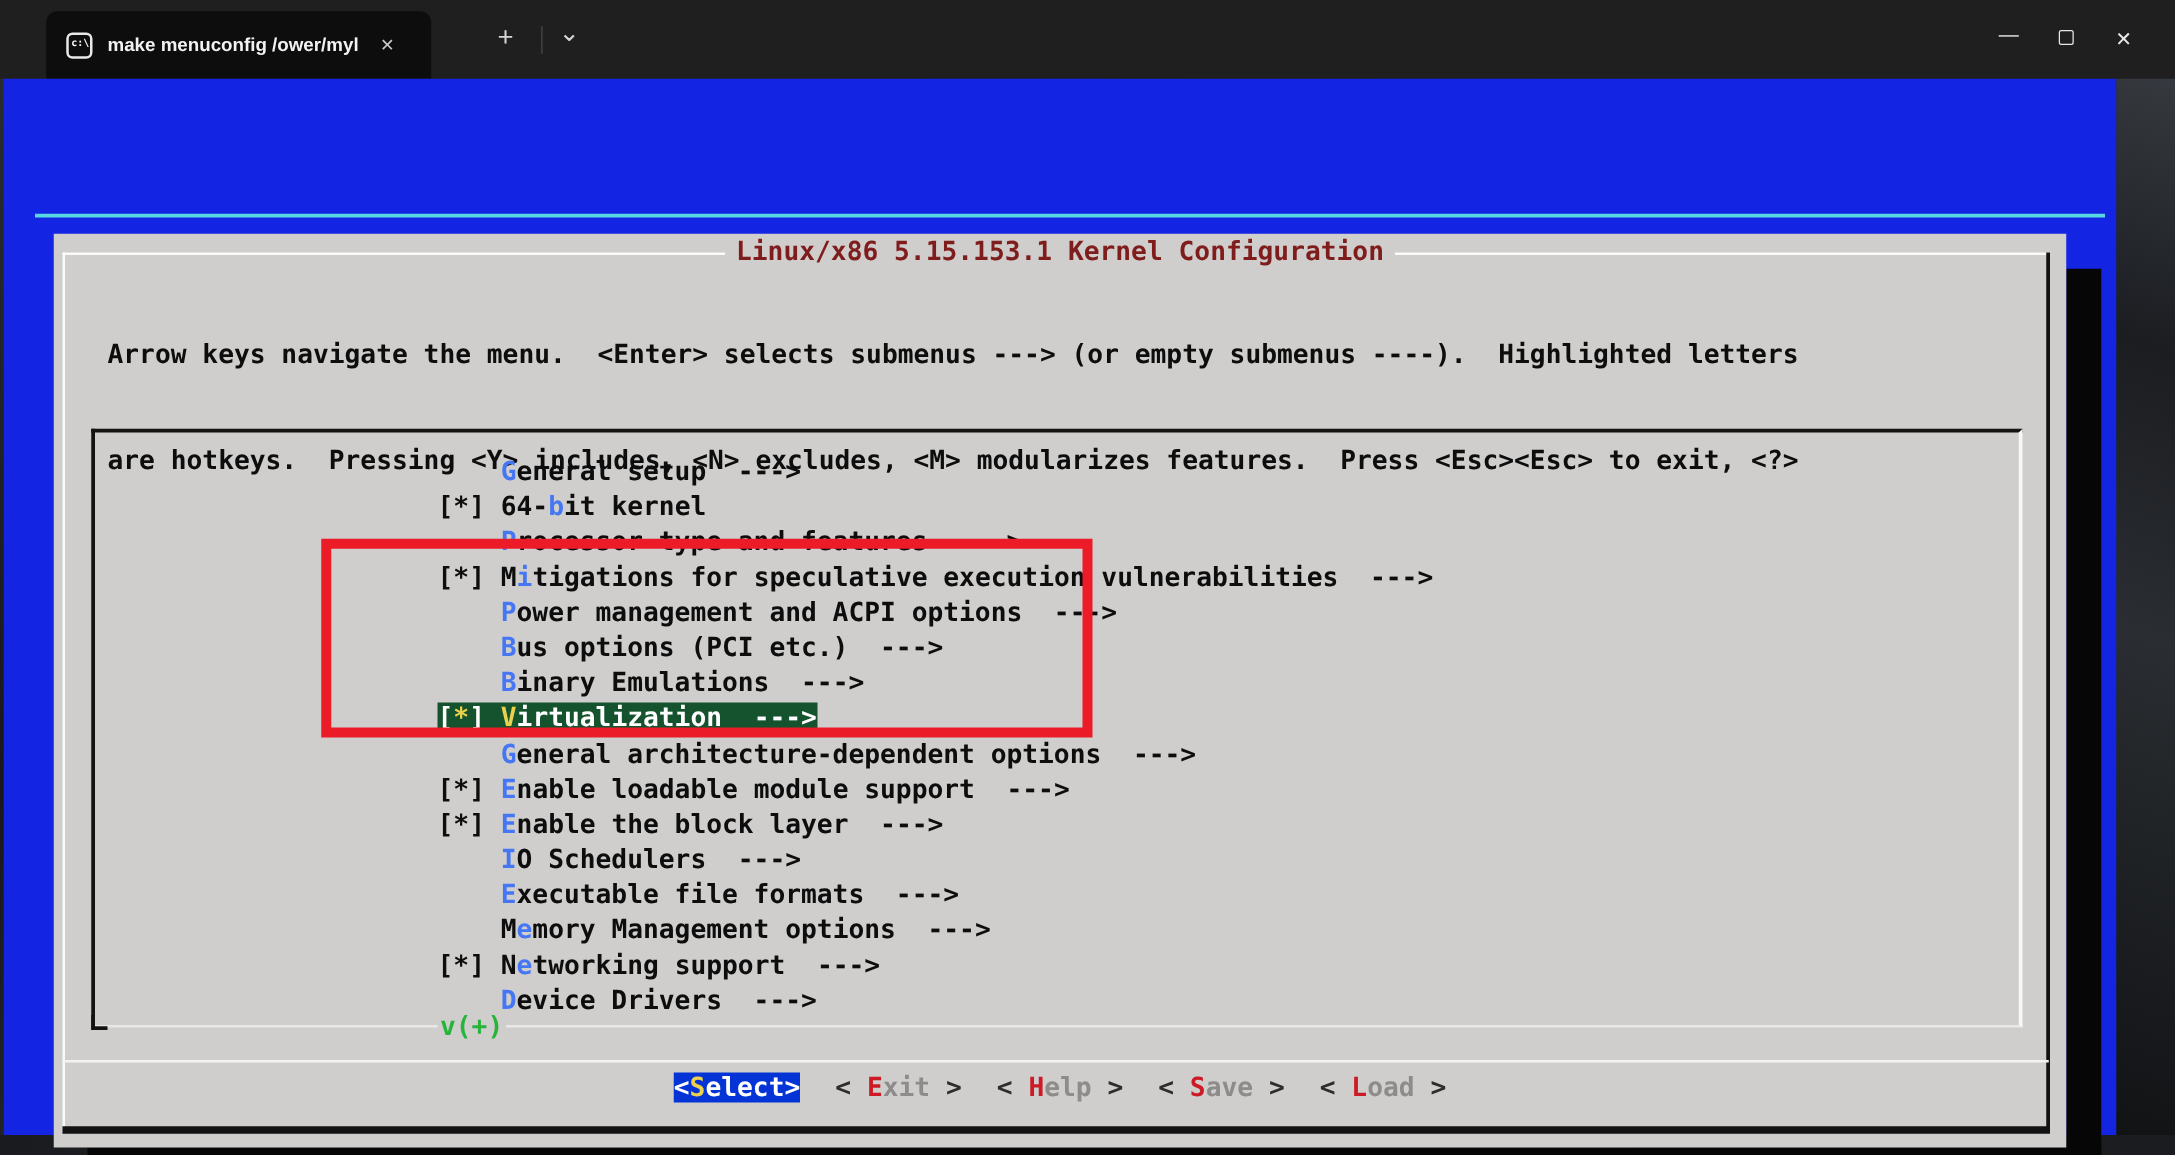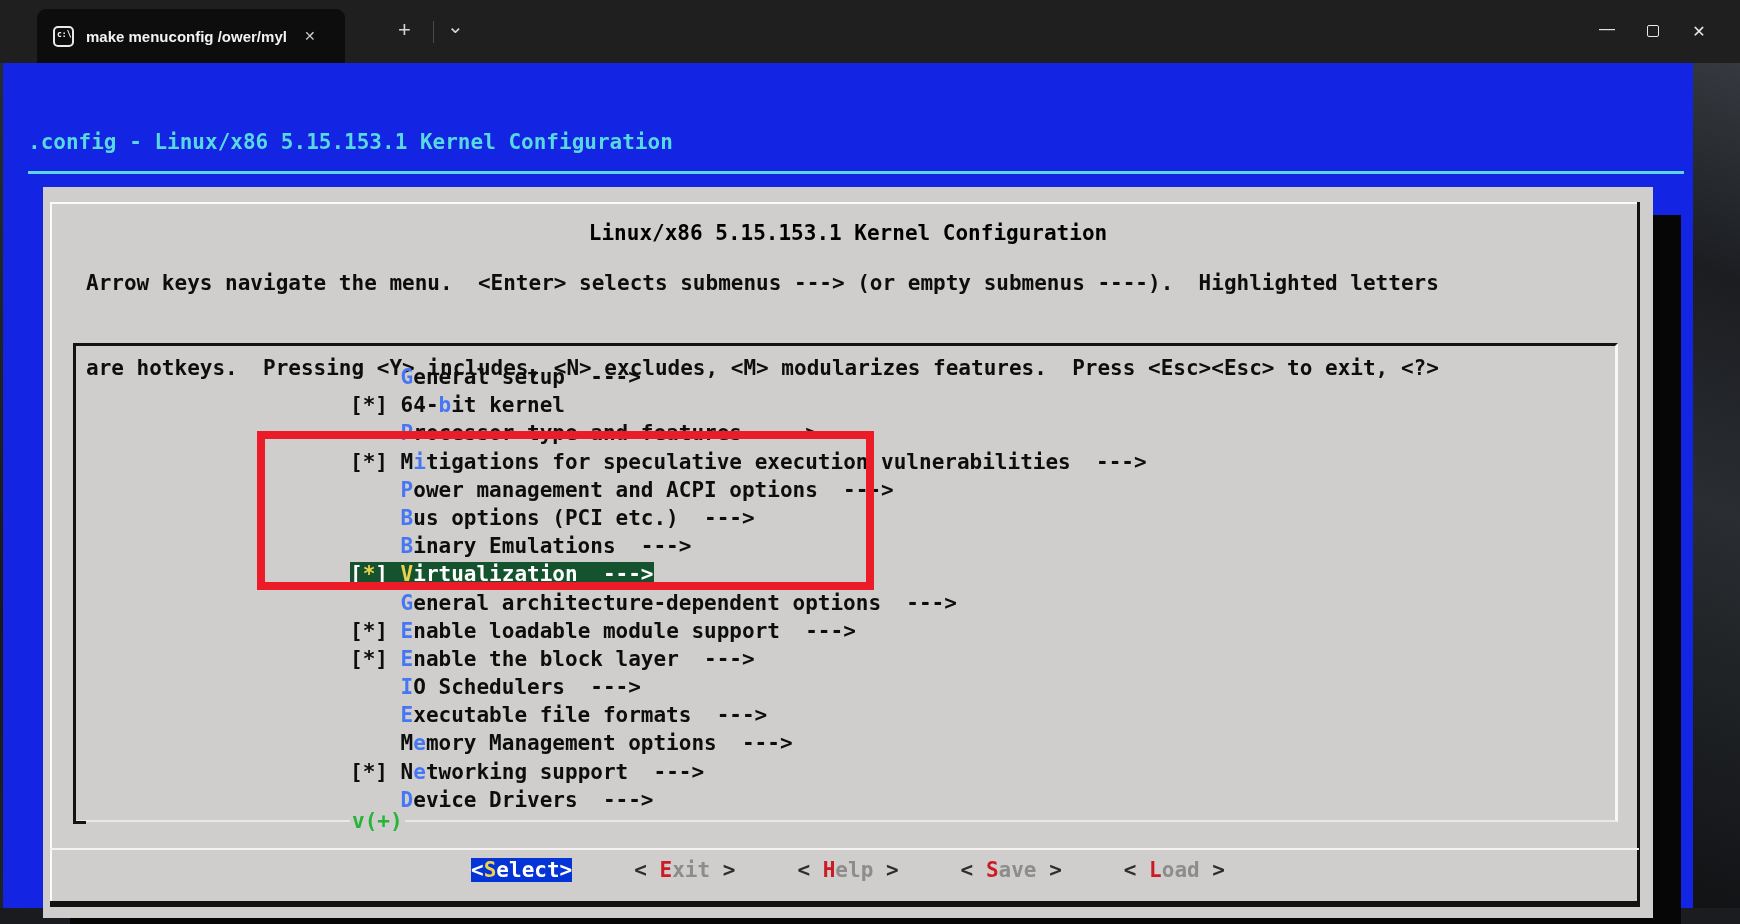--- a/index.html
+++ b/index.html
@@ -47,21 +47,21 @@
   .shadow-bottom { position:absolute; left:67px;  top:855px; width:1611px; height:27px; background:#060606; }
 
   
   .dialog { position:absolute; left:40px; top:124px; width:1610px; height:731px; background:#cfcecd;
     color:#0d0d0d; font-size:21px; font-weight:bold; }
   .d-btop    { position:absolute; left:7px;  top:15px;  width:1590px; height:2px; background:#fafafa; }
   .d-bleft   { position:absolute; left:7px;  top:15px;  width:2px;  height:701px; background:#fafafa; }
   .d-bright  { position:absolute; left:1594px; top:15px; width:3px; height:701px; background:#121212; }
   .d-bbottom { position:absolute; left:7px;  top:714px; width:1590px; height:6px; background:#121212; }
 
-  .dialog-title { position:absolute; left:0; right:0; top:2px; text-align:center; color:#000000;margin-top:32px; }
+  .dialog-title { position:absolute; left:0; right:0; top:2px; text-align:center; color:#7f1d1d; }
   .dialog-title span { background:#cfcecd; padding:0 9px; }
 
   .instructions { position:absolute; left:43px; top:26px; line-height:28.2px; white-space:pre; }
 
   .menu-box { position:absolute; left:30px; top:156px; width:1545px; height:479px;
     border-top:3px solid #131313; border-left:3px solid #131313;
     border-right:3px solid #f7f7f6; border-bottom:2px solid #e9e8e7; }
   .menu-corner-stub { position:absolute; left:30px; top:625px; width:13px; height:12px;
     border-left:3px solid #131313; border-bottom:3px solid #131313; }
 
@@ -70,21 +70,21 @@
   .menu-row .hot { color:#4577f5; }
   .menu-row.selected .sel-bg { background:#14532d; color:#ffffff; }
   .menu-row.selected .hot { color:#ecd24c; }
   .menu-row.selected .star { color:#ecd24c; }
 
   .more-indicator { position:absolute; left:307px; top:622px; color:#27b43a; z-index:3; }
   .more-indicator span { background:#cfcecd; padding:0 2px; }
 
   .btn-sep { position:absolute; left:7px; top:661px; width:1589px; height:2px; background:#f4f3f2; }
   .button-row { position:absolute; left:0; right:0; top:671px; display:flex; justify-content:center;
-    gap:62px; white-space:pre; }
+    gap:28px; white-space:pre; }
   .dlg-btn { color:#8d8c8b; }
   .dlg-btn .bracket { color:#2e2d2c; }
   .dlg-btn .hot { color:#cc1b24; }
   .dlg-btn.selected { background:#0534d6; color:#ffffff; }
   .dlg-btn.selected .bracket { color:#ffffff; }
   .dlg-btn.selected .hot { color:#ecd24c; }
 
   
   .red-annotation { position:absolute; left:257px; top:431px; width:617px; height:159px;
     border:8px solid #ec1b28; z-index:5; }
@@ -107,21 +107,20 @@
     <span class="tab-divider"></span>
     <span class="tab-chevron">⌄</span>
     <div class="win-controls">
       <span class="win-btn win-min">—</span>
       <span class="win-btn win-max"><span></span></span>
       <span class="win-btn win-close">✕</span>
     </div>
   </div>
 
   <div class="terminal">
-    <div class="term-topline">.config - Linux/x86 5.15.153.1 Kernel Configuration</div>
     <div class="term-sep"></div>
     <div class="shadow-right"></div>
     <div class="shadow-bottom"></div>
 
     <div class="dialog">
       <div class="d-btop"></div>
       <div class="d-bleft"></div>
       <div class="d-bright"></div>
       <div class="d-bbottom"></div>
 

